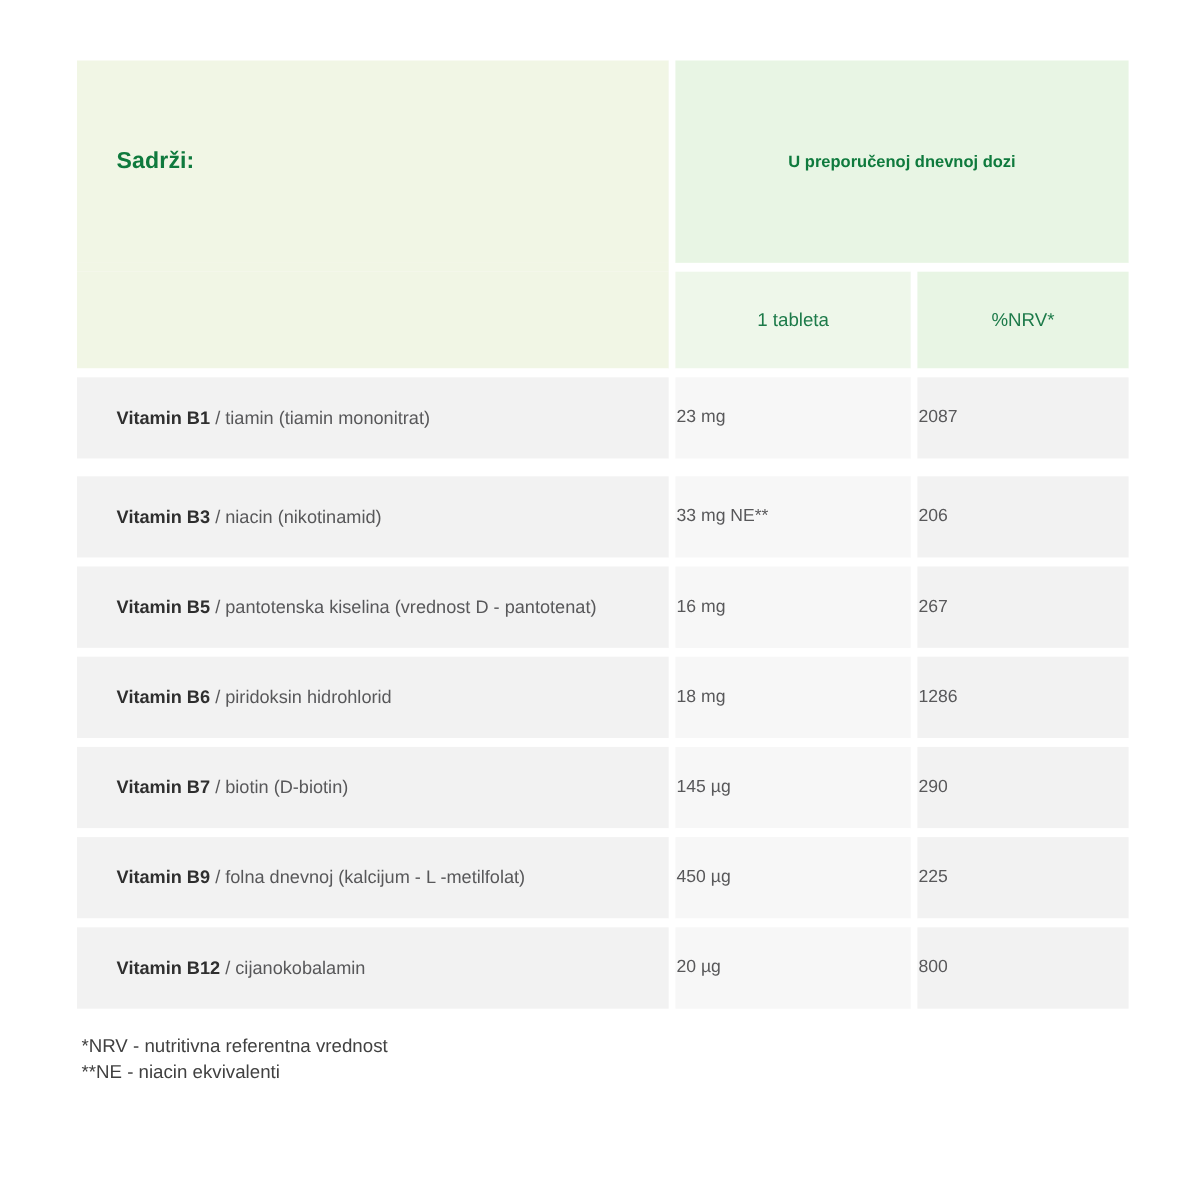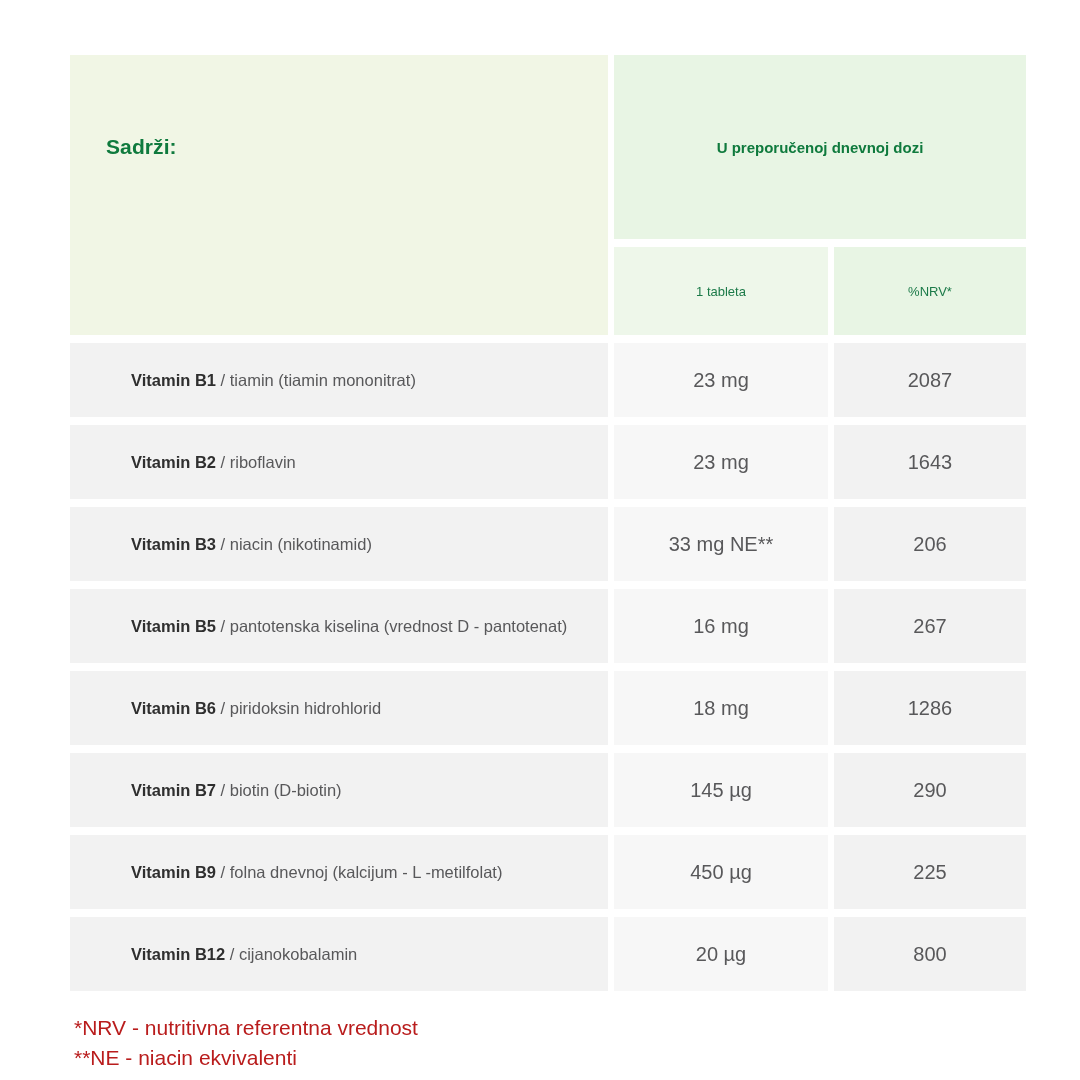--- a/index.html
+++ b/index.html
@@ -56,21 +56,21 @@
     padding: 0;
     height: 8px;
   }
   .hdr-left-cont {
     background: #f1f6e5;
     padding: 0;
   }
   .sub-cell {
     background: #eef7ea;
     color: #1c7a49;
-    font-size: 13px;
+    font-size: 17px;
     text-align: center;
     vertical-align: middle;
     height: 86px;
     font-weight: normal;
   }
   .sub-cell.nrv {
     background: #e8f5e4;
   }
   .spacer-row td {
     height: 8px;
@@ -83,49 +83,48 @@
     background: #f2f2f2;
     padding: 0 0 0 36px;
     height: 72px;
     vertical-align: middle;
     font-size: 16.5px;
     color: #58585a;
   }
   td.name .vit {
     color: #2f2f2f;
     font-weight: bold;
-    margin-left: 25px;
   }
   td.val {
     background: #f7f7f7;
-    text-align: center;
-    vertical-align: middle;
-    font-size: 20px;
+    text-align: left;
+    vertical-align: middle;
+    font-size: 16px;
     color: #58585a;
     height: 72px;
   }
   td.val.nrv {
     background: #f2f2f2;
   }
   td.gap {
     background: #ffffff;
     padding: 0;
     width: 6px;
   }
   tr.row-gap td {
     height: 8px;
     background: #ffffff;
     padding: 0;
   }
 
   .footnotes {
     margin-top: 22px;
     margin-left: 4px;
-    font-size: 21px;
-    color: #b91c1c;
+    font-size: 17px;
+    color: #404040;
     line-height: 1.42;
   }
 </style>
 </head>
 <body>
 
 <div class="page">
 
   <table class="nutrition">
     <colgroup>
@@ -173,27 +172,20 @@
         <td class="val nrv">2087</td>
       </tr>
       <tr class="row-gap">
           <td></td>
           <td></td>
           <td></td>
           <td></td>
           <td></td>
         </tr>
 
-      <tr>
-        <td class="name"><span class="vit">Vitamin B2</span><span> / riboflavin</span></td>
-        <td class="gap"></td>
-        <td class="val">23 mg</td>
-        <td class="gap"></td>
-        <td class="val nrv">1643</td>
-      </tr>
       <tr class="row-gap">
           <td></td>
           <td></td>
           <td></td>
           <td></td>
           <td></td>
         </tr>
 
       <tr>
         <td class="name"><span class="vit">Vitamin B3</span><span> / niacin (nikotinamid)</span></td>

